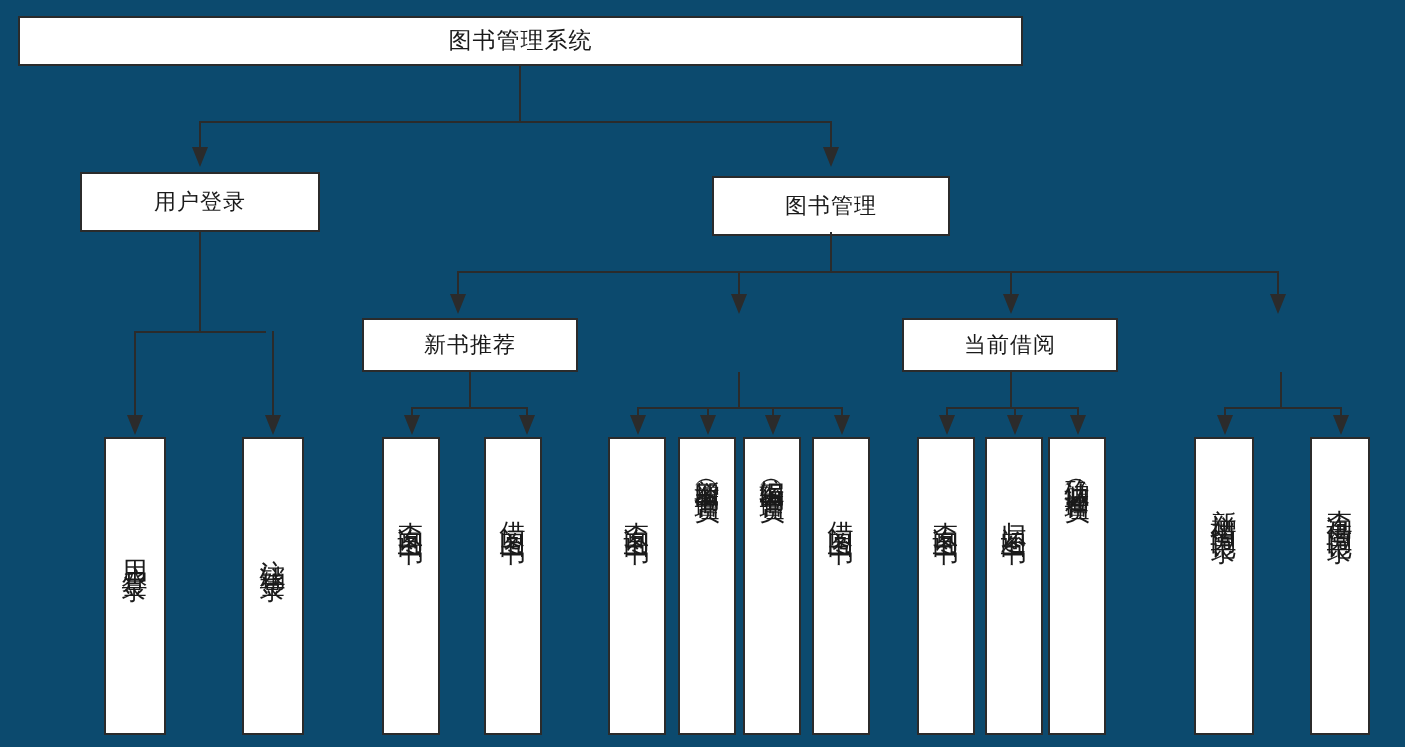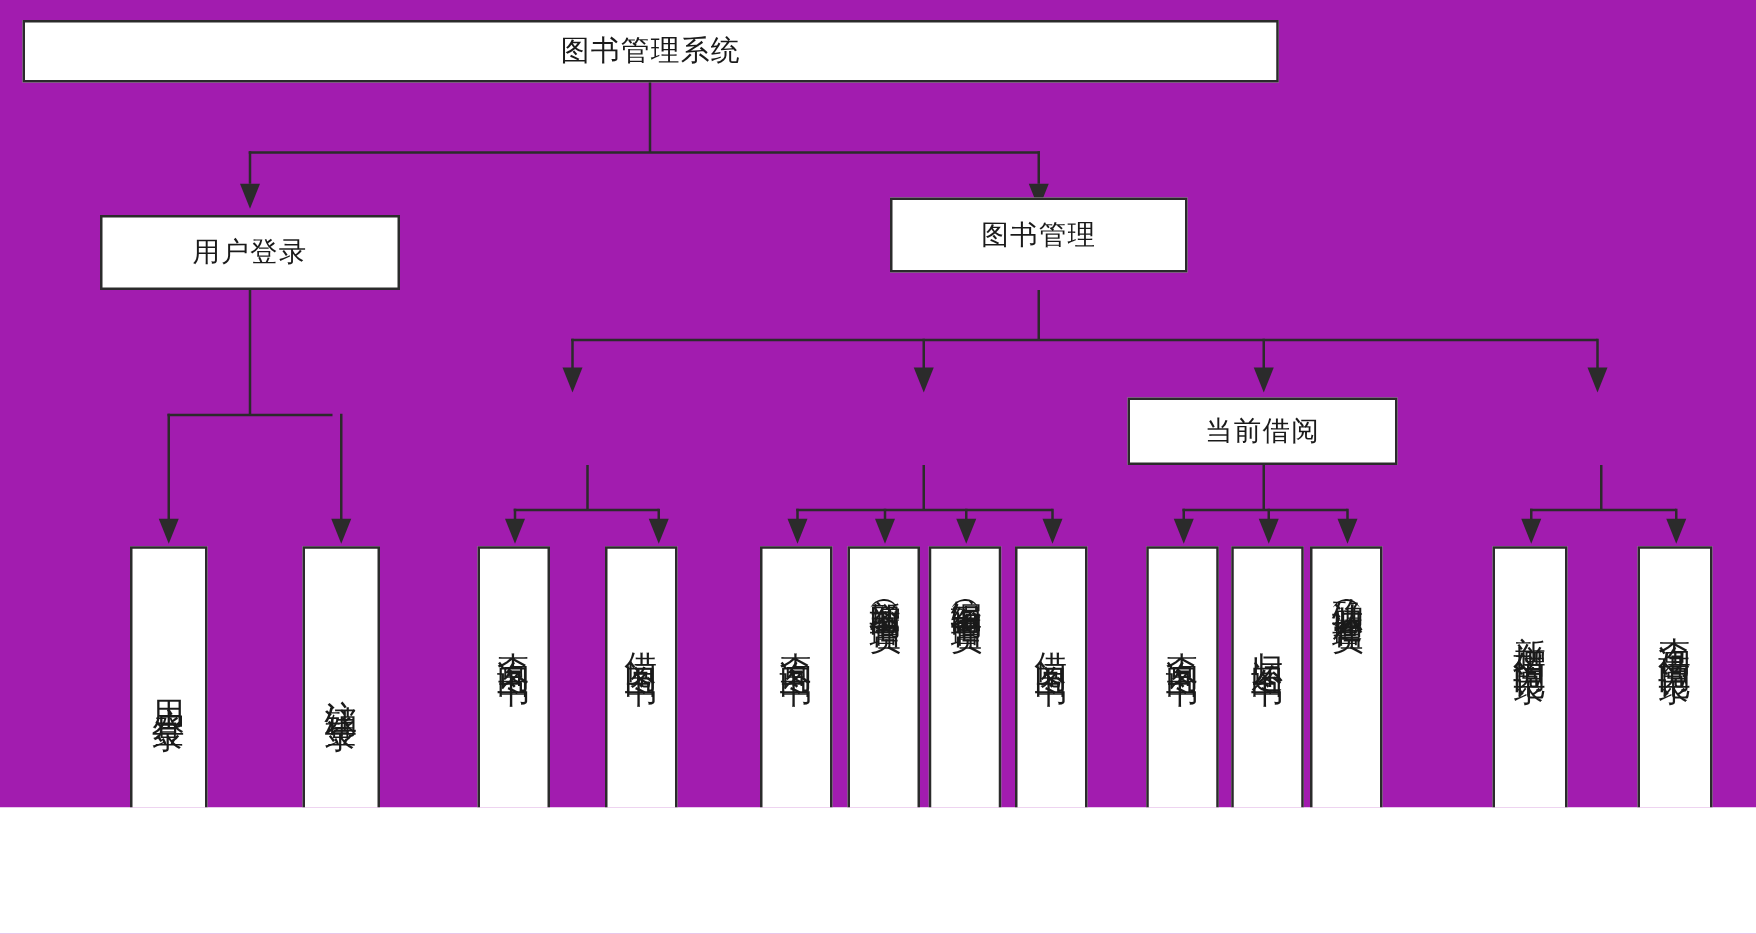--- a/index.html
+++ b/index.html
@@ -1,17 +1,17 @@
 <!DOCTYPE html>
 <html><head>
 <meta charset="utf-8">
 <style>
   html,body{margin:0;padding:0;background:#ffffff;}
   body{font-family:"Liberation Sans","DejaVu Sans",sans-serif;}
-  #canvas{position:relative;width:1405px;height:646px;background:#a21caf;overflow:hidden;}
+  #canvas{position:relative;width:1405px;height:747px;background:#0c4a6e;overflow:hidden;}
   .node{
     position:absolute;
     box-sizing:border-box;
     border:2px solid #2b2b2b;
     background:#ffffff;
     display:flex;
     align-items:center;
     justify-content:center;
     color:#1a1a1a;
   }
@@ -71,21 +71,21 @@
 
   <div class="seg hseg" style="left:199px;top:121px;width:633px;"></div>
   <div class="seg vseg" style="left:199px;top:121px;height:26px;"></div>
   <div class="arrow" style="left:192px;top:147px;"></div>
   <div class="seg vseg" style="left:830px;top:121px;height:26px;"></div>
   <div class="arrow" style="left:823px;top:147px;"></div>
 
   <div class="node h-node" style="left:80px;top:172px;width:240px;height:60px;">
     <span class="lbl">用户登录</span>
   </div>
-  <div class="node h-node" style="left:712px;top:158px;width:238px;height:60px;align-items:center;">
+  <div class="node h-node" style="left:712px;top:176px;width:238px;height:60px;align-items:center;">
     <span class="lbl">图书管理</span>
   </div>
 
   <div class="seg vseg" style="left:199px;top:232px;height:100px;"></div>
   <div class="seg hseg" style="left:134px;top:331px;width:132px;"></div>
   <div class="seg vseg" style="left:134px;top:331px;height:86px;"></div>
   <div class="arrow" style="left:127px;top:415px;"></div>
   <div class="seg vseg" style="left:272px;top:331px;height:86px;"></div>
   <div class="arrow" style="left:265px;top:415px;"></div>
 
@@ -93,20 +93,23 @@
   <div class="seg hseg" style="left:457px;top:271px;width:821px;"></div>
   <div class="seg vseg" style="left:457px;top:271px;height:24px;"></div>
   <div class="arrow" style="left:450px;top:294px;"></div>
   <div class="seg vseg" style="left:738px;top:271px;height:24px;"></div>
   <div class="arrow" style="left:731px;top:294px;"></div>
   <div class="seg vseg" style="left:1010px;top:271px;height:24px;"></div>
   <div class="arrow" style="left:1003px;top:294px;"></div>
   <div class="seg vseg" style="left:1277px;top:271px;height:24px;"></div>
   <div class="arrow" style="left:1270px;top:294px;"></div>
 
+  <div class="node h-node" style="left:362px;top:318px;width:216px;height:54px;">
+    <span class="lbl">新书推荐</span>
+  </div>
   <div class="node h-node" style="left:902px;top:318px;width:216px;height:54px;">
     <span class="lbl">当前借阅</span>
   </div>
 
   <div class="seg vseg" style="left:469px;top:372px;height:36px;"></div>
   <div class="seg hseg" style="left:411px;top:407px;width:116px;"></div>
   <div class="seg vseg" style="left:411px;top:407px;height:10px;"></div>
   <div class="arrow" style="left:404px;top:415px;"></div>
   <div class="seg vseg" style="left:526px;top:407px;height:10px;"></div>
   <div class="arrow" style="left:519px;top:415px;"></div>

